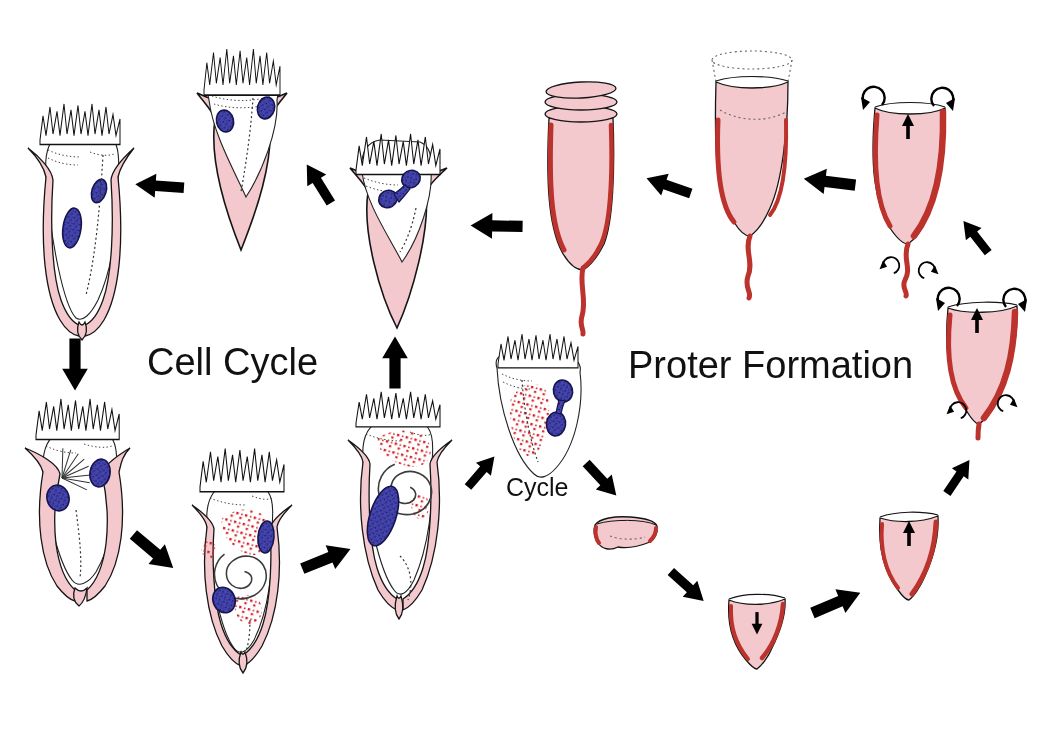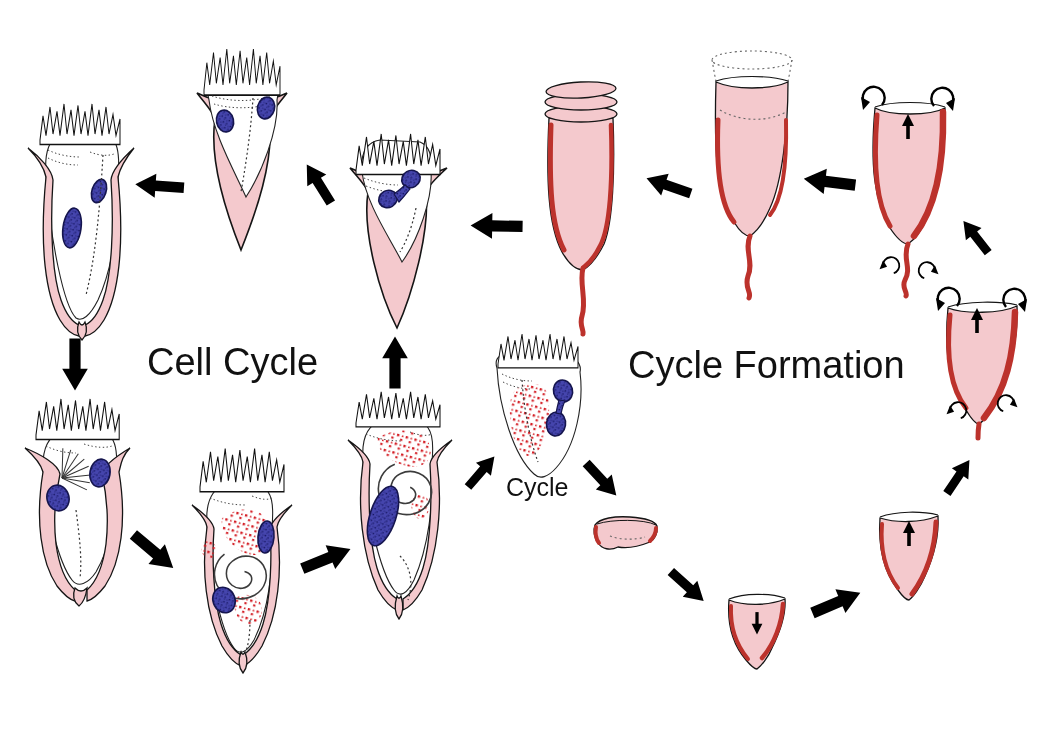--- a/index.html
+++ b/index.html
@@ -251,16 +251,16 @@
         <use href="#curl" transform="translate(958,408) rotate(30) scale(-0.75,0.75)"></use>
         <use href="#curl" transform="translate(1006,401) rotate(-30) scale(0.75,0.75)"></use>
         <use href="#sarrow" transform="translate(908,128) rotate(0) scale(1,1)"></use>
         <use href="#sarrow" transform="translate(977,322) rotate(0) scale(1,1)"></use>
         <use href="#sarrow" transform="translate(909,535) rotate(0) scale(1,1)"></use>
         <use href="#sarrow" transform="translate(757,622) rotate(180) scale(0.9,0.9)"></use>
       </g>
 </svg>
 
 <div class="label label-cc">Cell Cycle</div>
-<div class="label label-lf">Cycle Formation</div>
+<div class="label label-lf">Proter Formation</div>
 <div class="label label-proter">Cycle</div>
 
 </div>
 
 </body></html>

